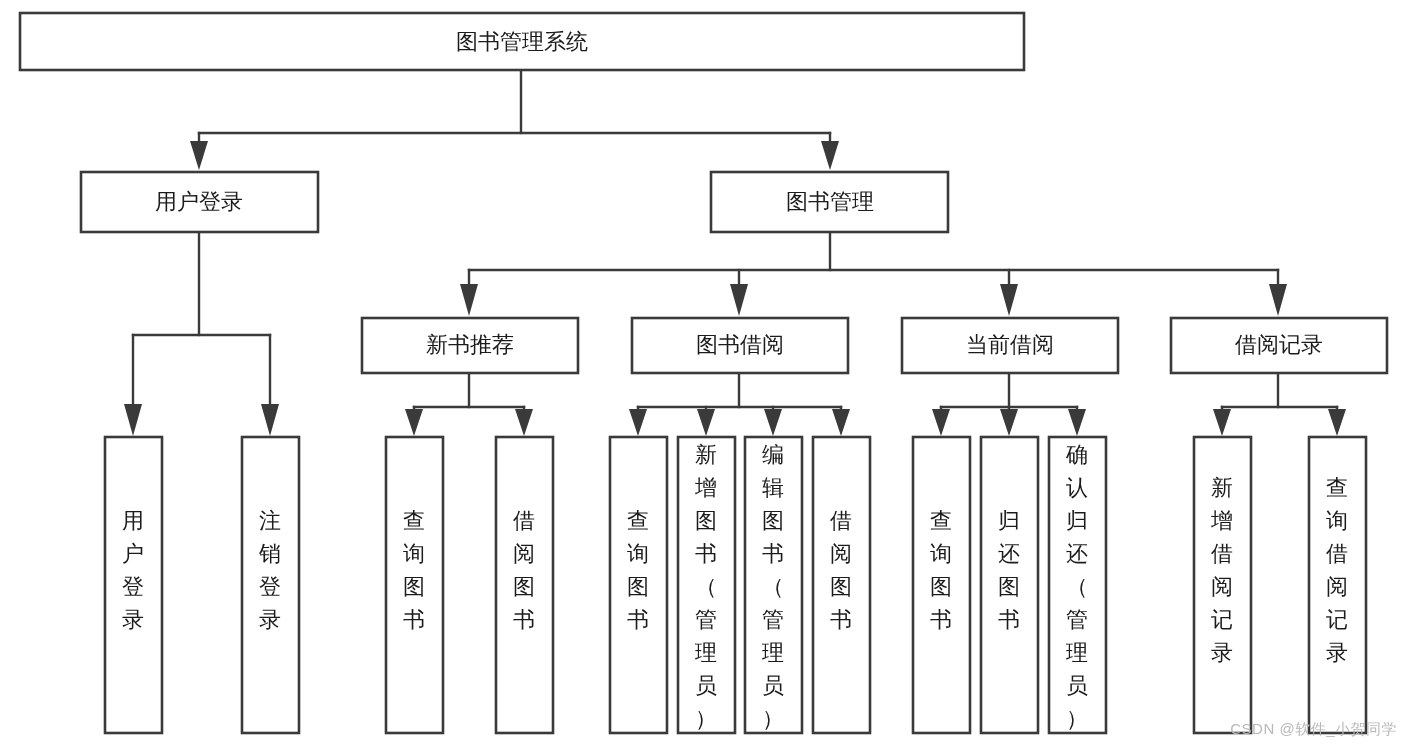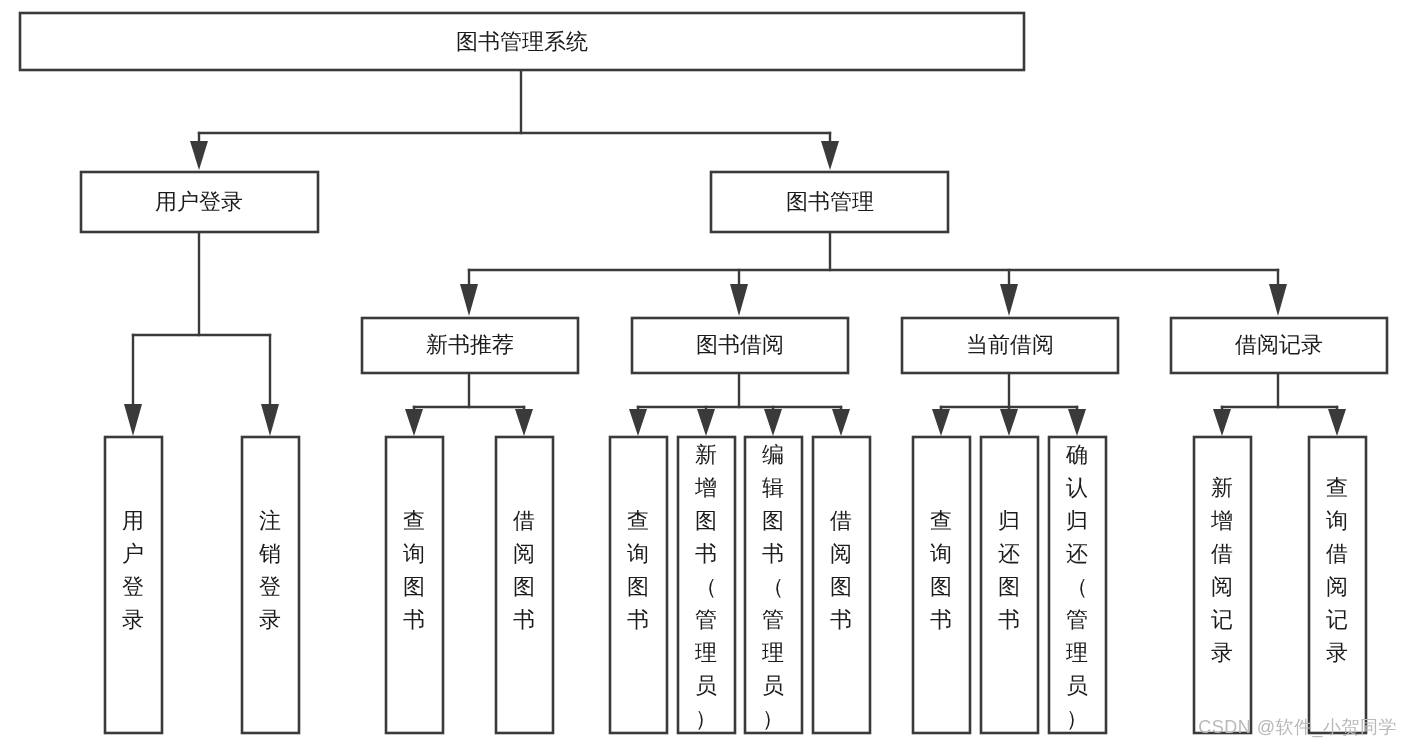--- a/index.html
+++ b/index.html
@@ -53,21 +53,21 @@
     font-family: "Liberation Sans", "DejaVu Sans", sans-serif;
     font-size: 22px;
     fill: #1b1b1b;
     text-anchor: middle;
   }
   .watermark-text {
     position: absolute;
     right: 8px;
     bottom: 4px;
     font-family: "Liberation Sans", "DejaVu Sans", sans-serif;
-    font-size: 18px;
+    font-size: 15px;
     color: #b9b9b9;
     letter-spacing: 0.5px;
     white-space: nowrap;
     user-select: none;
   }
 </style>
 </head>
 <body>
 
 <div id="diagram-root">

